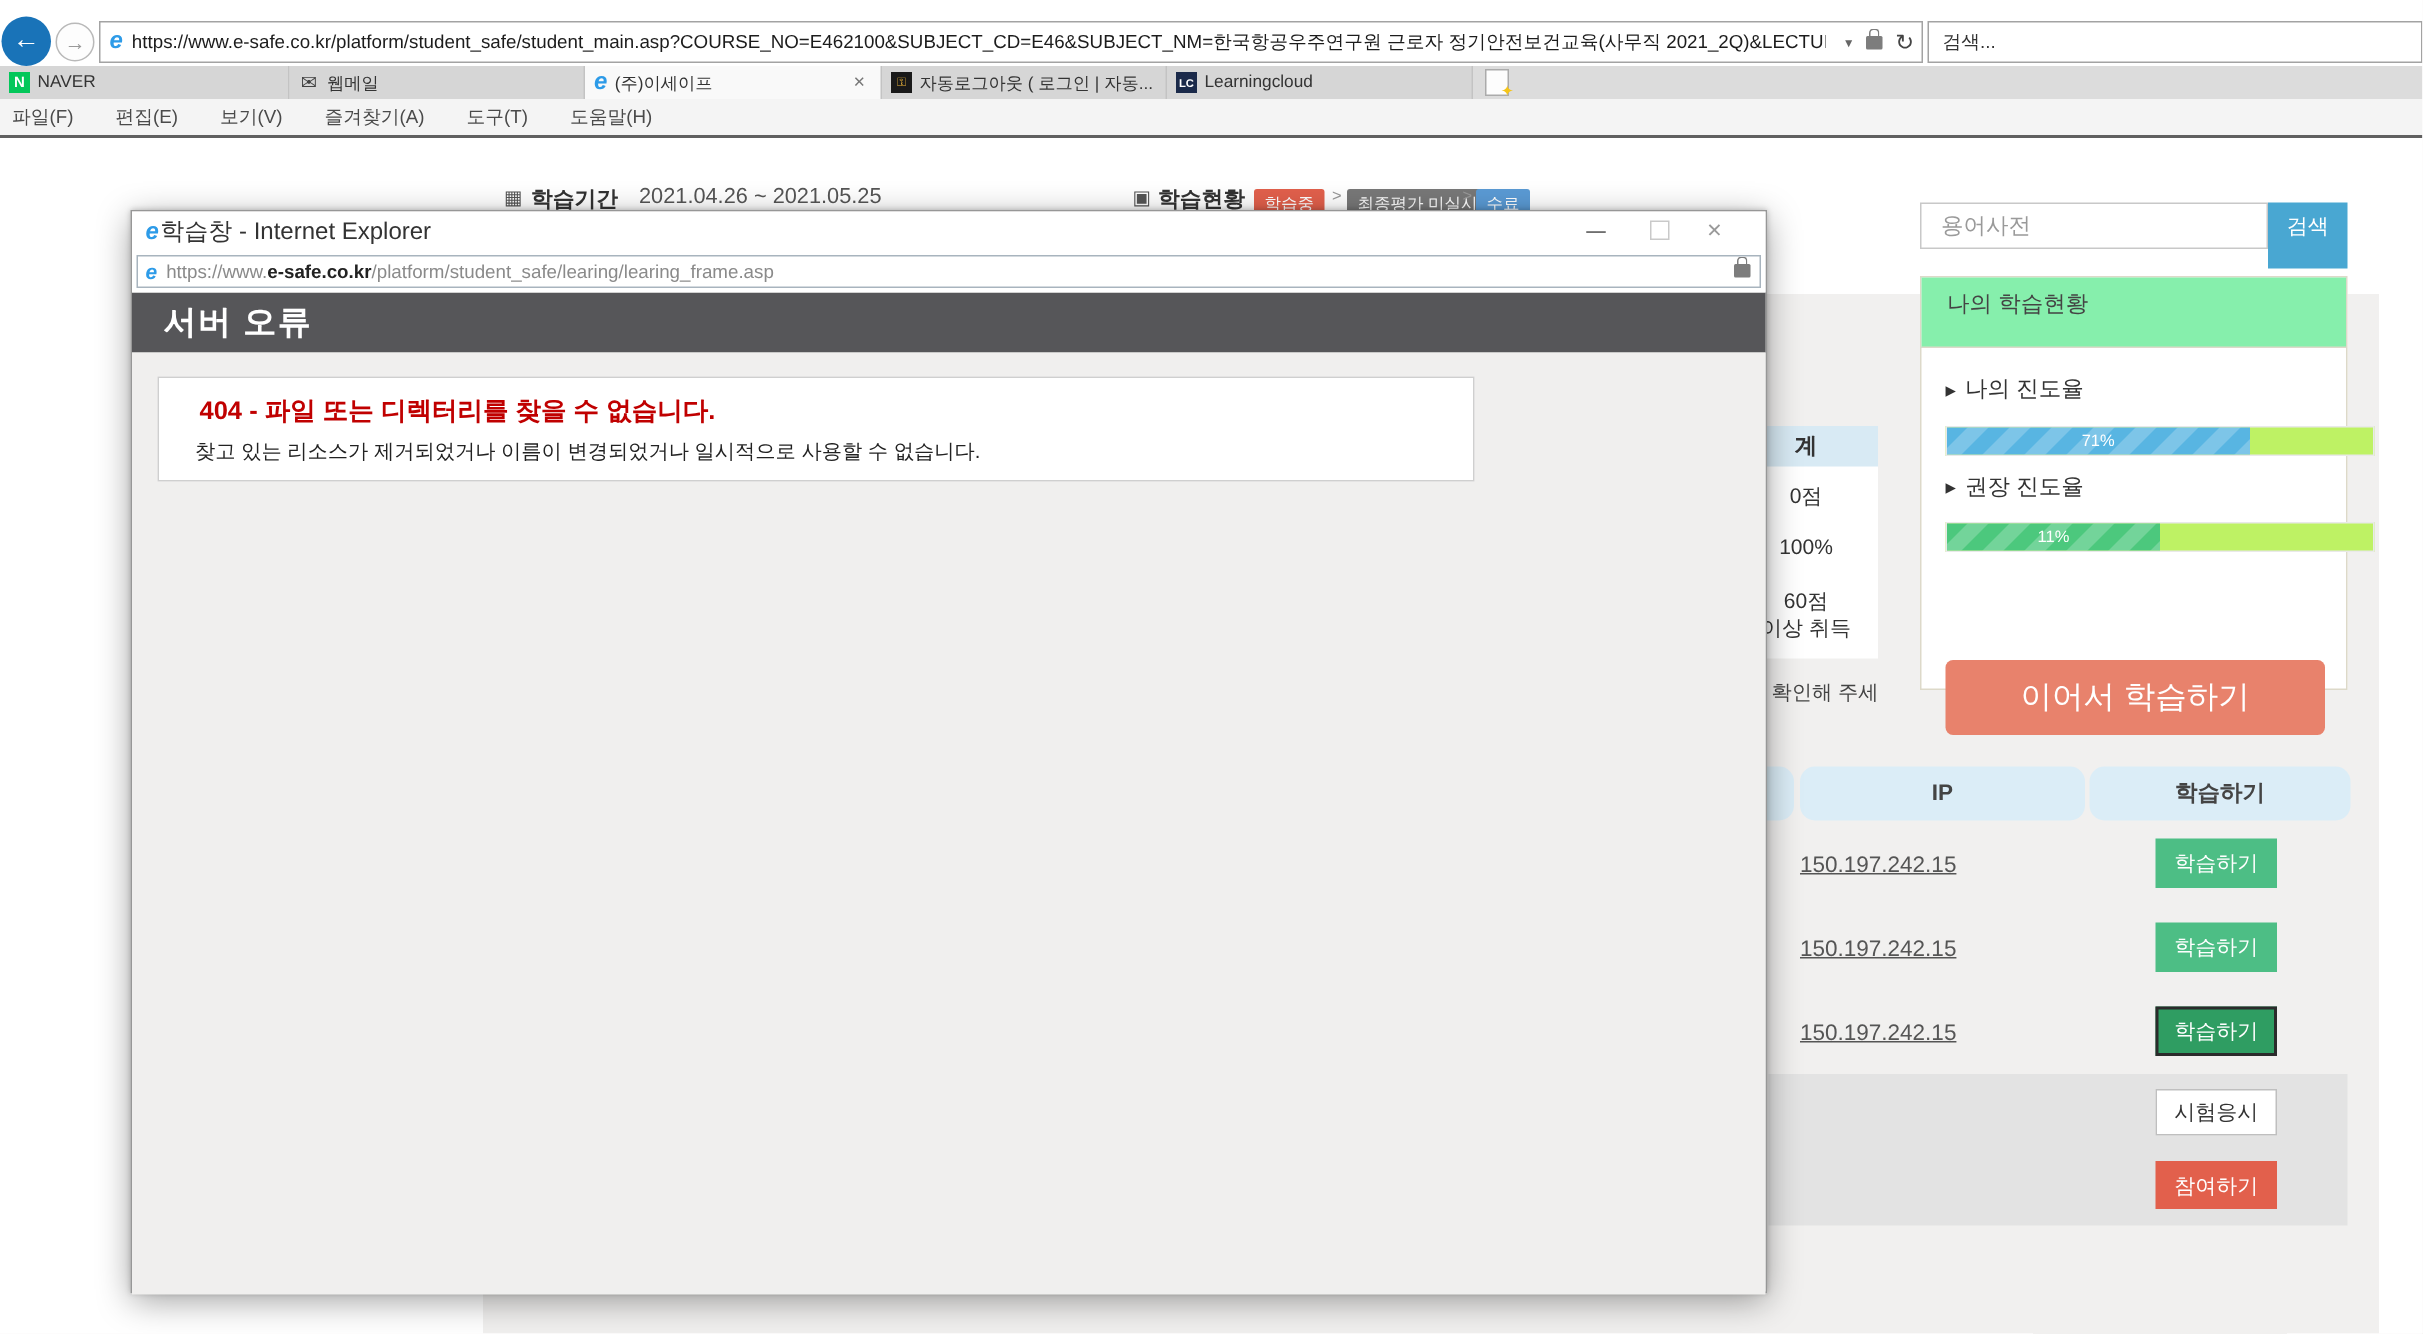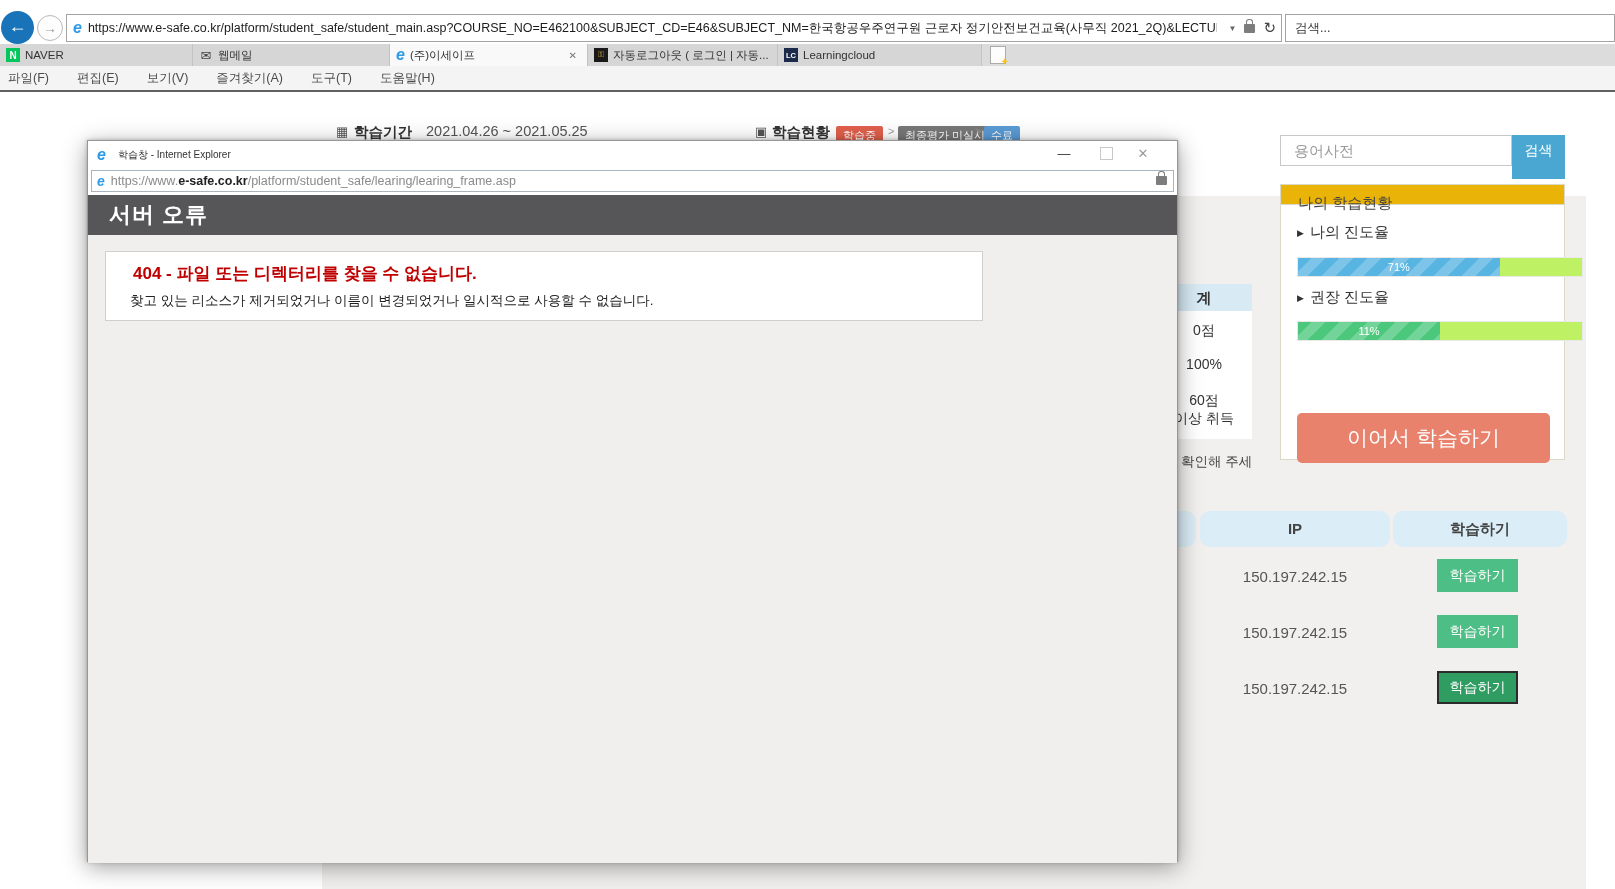--- a/index.html
+++ b/index.html
@@ -51,56 +51,56 @@
   .chip { position:absolute; font-size:11px; color:#fff; padding:2px 7px; border-radius:2px; white-space:nowrap; }
   .hdrtxt { position:absolute; font-size:14.5px; white-space:nowrap; }
 
   
   .glossary { position:absolute; left:1280px; top:135px; width:232px; height:31px; border:1px solid #c8c8c8;
               background:#fff; font-size:15px; color:#333; padding-left:13px; }
   .glossary::placeholder { color:#9a9a9a; }
   .searchbtn { position:absolute; left:1512px; top:135px; width:53px; height:44px; background:#49a7d2;
                color:#fff; font-size:14px; border:none; text-align:center; line-height:31px; }
   .mypanel { position:absolute; left:1280px; top:184px; width:285px; height:276px; border:1px solid #ddd9c9; background:#fff; }
-  .mypanel .phead { height:20px; background:#eab308; border-bottom:1px solid #ddd9c9; line-height:35px;
+  .mypanel .phead { height:47px; background:#86efac; border-bottom:1px solid #ddd9c9; line-height:35px;
                     padding-left:17px; font-size:15px; color:#444; }
   .plabel { position:absolute; left:16px; font-size:15px; color:#333; }
   .plabel .arr { font-size:9px; vertical-align:1px; margin-right:6px; }
   .ptrack { position:absolute; left:16px; width:286px; height:20px; background:#bef264; border:1px solid #e9e9e9; }
   .pfill { height:100%; position:relative; color:#fff; font-size:11px; text-align:center; line-height:18px;
            background-size:28px 28px;
            background-image:repeating-linear-gradient(-45deg, rgba(255,255,255,.22) 0 10px, rgba(255,255,255,0) 10px 20px); }
   .contbtn { position:absolute; left:16px; top:208px; width:253px; height:50px; background:#e8826c; border-radius:5px;
              color:#fff; font-size:21px; text-align:center; line-height:50px; }
 
   
   .pill { position:absolute; top:511px; height:36px; background:#dbedf7; border-radius:10px;
           font-size:15px; font-weight:bold; color:#444; text-align:center; line-height:36px; }
-  .iptext { position:absolute; left:1200px; width:190px; text-align:center; font-size:15px; color:#555; }
+  .iptext { position:absolute; left:1200px; width:190px; font-size:15px; color:#555;text-decoration:underline; }
   .gbtn { position:absolute; left:1437px; width:81px; height:33px; background:#4dbe85; color:#fff;
           font-size:14px; text-align:center; line-height:33px; }
   .gbtn.dark { background:#2f9d62; border:2px solid #2b2b2b; line-height:29px; }
   .grayblock { position:absolute; left:1179px; top:716px; width:386px; height:101px; background:#e3e3e3; }
   .whitebtn { position:absolute; left:258px; top:10px; width:81px; height:31px; background:#fff;
               border:1px solid #bfbfbf; color:#333; font-size:14px; text-align:center; line-height:29px; }
   .redbtn { position:absolute; left:258px; top:58px; width:81px; height:32px; background:#e2604c;
             color:#fff; font-size:14px; text-align:center; line-height:32px; }
 
   
   .sumcol { position:absolute; left:1156px; top:192px; width:96px; height:155px; background:#fff; }
   .sumhead { height:27px; background:#d8eaf4; font-size:15px; font-weight:bold; color:#333;
              text-align:center; line-height:27px; }
   .sumval { position:absolute; width:96px; text-align:center; font-size:14px; color:#333; white-space:nowrap; }
   .notetext { position:absolute; left:1181px; top:361px; font-size:13.5px; color:#444; white-space:nowrap; }
 
   
   .popup { position:absolute; left:87px; top:140px; width:1091px; height:722px; background:#f0efee;
            border:1px solid #979797; box-shadow:0 5px 22px rgba(0,0,0,.38), 0 0 4px rgba(0,0,0,.25); z-index:10; }
   .ptitle { height:27px; background:#fff; position:relative; display:flex; align-items:center; padding-left:9px; }
-  .ptitle .ttxt { font-size:10px; color:#333; margin-left:12px; }
+  .ptitle .ttxt { font-size:16px; color:#333; margin-left:1px; }
   .wbtn { position:absolute; top:0; height:27px; width:30px; text-align:center; line-height:25px; }
   .wmin { left:961px; color:#333; font-size:13px; }
   .wmax { left:1003px; }
   .wmax .sq { display:inline-block; width:13px; height:13px; border:1px solid #c9c9c9; margin-top:6px; }
   .wclose { left:1040px; color:#9a9a9a; font-size:13px; }
   .paddr { height:27px; background:#fff; position:relative; }
   .paddr .abox { position:absolute; left:3px; top:2px; width:1083px; height:22px; border:1px solid #a8b4be;
                  background:#fff; display:flex; align-items:center; padding:0 24px 0 5px; }
   .paddr .ptxt { font-size:12.5px; white-space:nowrap; overflow:hidden; color:#8a8a8a; }
   .paddr .ptxt b { color:#222; }
@@ -218,20 +218,24 @@
   <div class="pill" style="left:1200px; width:190px;">IP</div>
   <div class="pill" style="left:1393px; width:174px;">학습하기</div>
 
   <div class="iptext" style="top:568px;">150.197.242.15</div>
   <div class="gbtn" style="top:559px;">학습하기</div>
   <div class="iptext" style="top:624px;">150.197.242.15</div>
   <div class="gbtn" style="top:615px;">학습하기</div>
   <div class="iptext" style="top:680px;">150.197.242.15</div>
   <div class="gbtn dark" style="top:671px;">학습하기</div>
 
+  <div class="grayblock">
+    <div class="whitebtn">시험응시</div>
+    <div class="redbtn">참여하기</div>
+  </div>
 
   <div class="popup">
     <div class="ptitle">
       <span class="ie-e" style="margin:0;">e</span>
       <span class="ttxt">학습창 - Internet Explorer</span>
       <span class="wbtn wmin">—</span>
       <span class="wbtn wmax"><span class="sq"></span></span>
       <span class="wbtn wclose">✕</span>
     </div>
     <div class="paddr">

